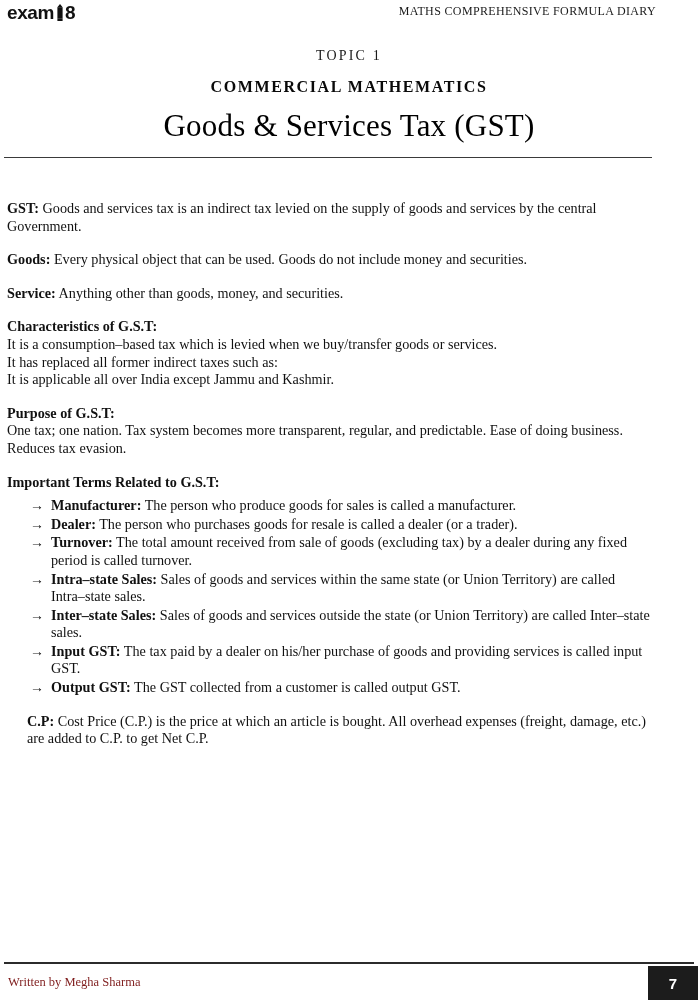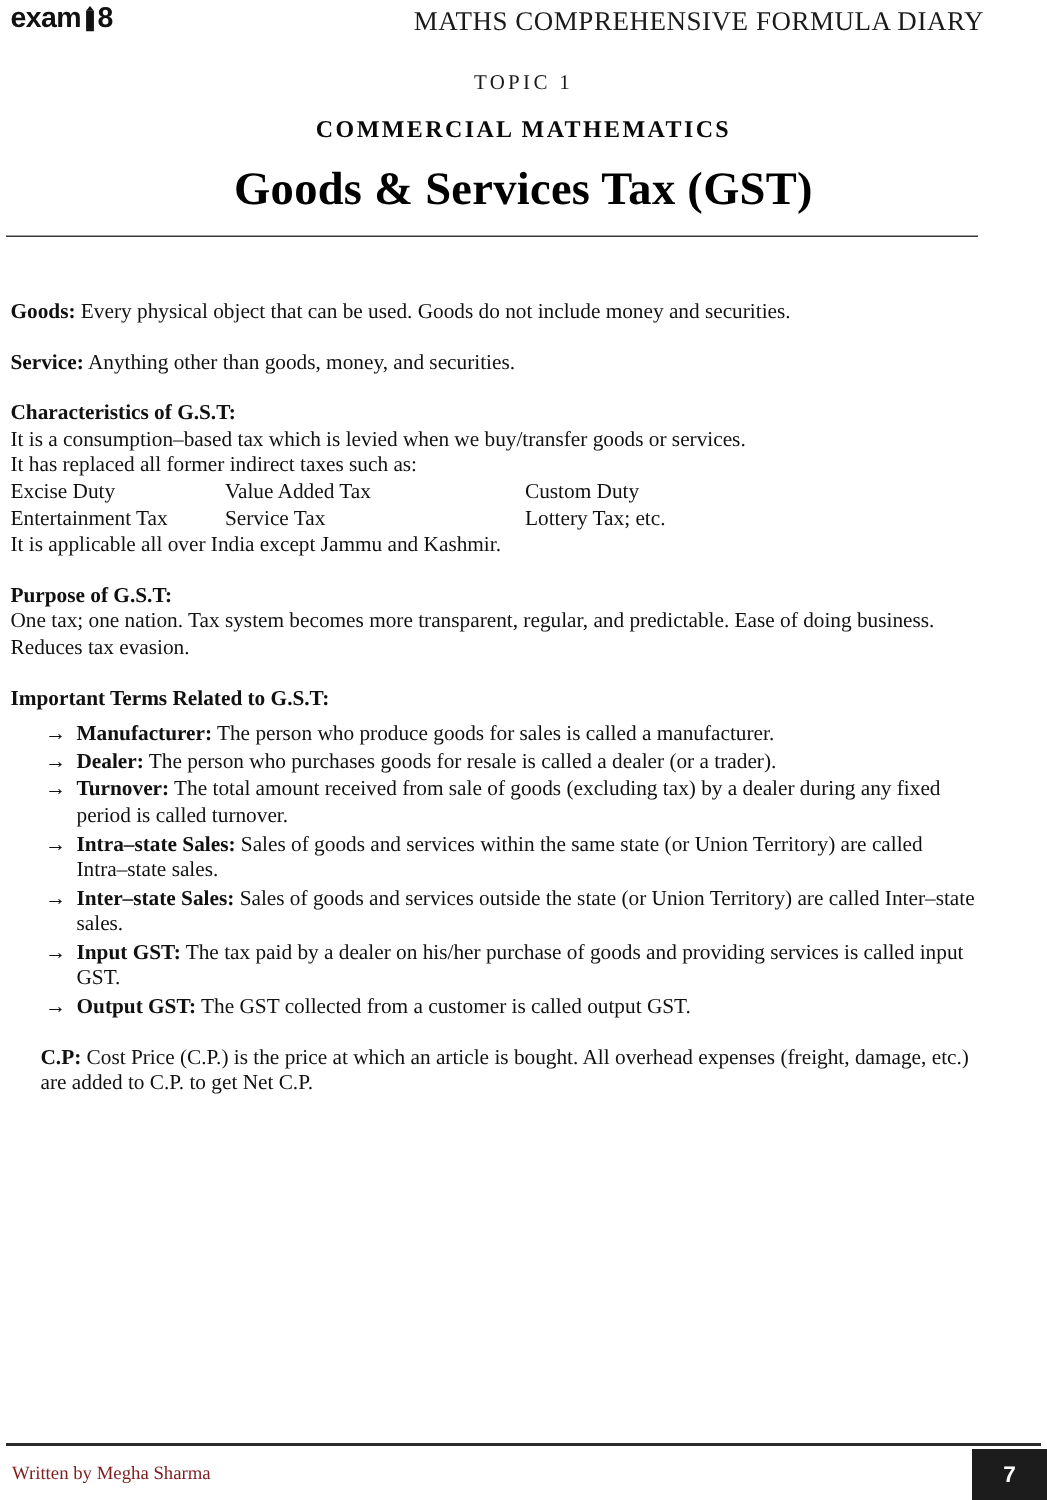--- a/index.html
+++ b/index.html
@@ -59,21 +59,21 @@
   .brand-logo .brand-num {
     display: inline-block;
     margin-left: 0px;
   }
 
   .header-title {
     position: absolute;
     right: 42px;
     top: 4px;
     font-family: "Liberation Serif", "DejaVu Serif", serif;
-    font-size: 18px;
+    font-size: 12px;
     letter-spacing: 0.35px;
     color: #1a1a1a;
     white-space: nowrap;
   }
 
   
   .title-block {
     position: absolute;
     left: 0;
     top: 48px;
@@ -88,21 +88,21 @@
   }
   .subject-title {
     font-size: 16px;
     font-weight: bold;
     letter-spacing: 1.6px;
     color: #0a0a0a;
     margin-bottom: 14px;
   }
   .main-title {
     font-size: 31px;
-    font-weight: bold;
+    font-weight: normal;
     letter-spacing: 0.2px;
     color: #000000;
     line-height: 1.05;
   }
   .title-rule {
     position: absolute;
     left: 4px;
     top: 157px;
     width: 648px;
     height: 0;
@@ -224,42 +224,37 @@
 
   <div class="title-block">
     <div class="topic-label">TOPIC 1</div>
     <div class="subject-title">COMMERCIAL MATHEMATICS</div>
     <div class="main-title">Goods &amp; Services Tax (GST)</div>
   </div>
   <div class="title-rule"></div>
 
   <div class="body-content">
 
+    <p class="para">
+      <span class="lead">GST:</span><span> Goods and services tax is an indirect tax levied on the supply of goods and services by the central Government.</span>
+    </p>
 
     <p class="para">
       <span class="lead">Goods:</span><span> Every physical object that can be used. Goods do not include money and securities.</span>
     </p>
 
     <p class="para">
       <span class="lead">Service:</span><span> Anything other than goods, money, and securities.</span>
     </p>
 
 
     <div class="section">
       <div class="section-heading">Characteristics of G.S.T:</div>
       <div class="section-line">It is a consumption–based tax which is levied when we buy/transfer goods or services.</div>
       <div class="section-line">It has replaced all former indirect taxes such as:</div>
-      <div class="tax-grid">
-        <div class="tax-cell">Excise Duty</div>
-        <div class="tax-cell">Value Added Tax</div>
-        <div class="tax-cell">Custom Duty</div>
-        <div class="tax-cell">Entertainment Tax</div>
-        <div class="tax-cell">Service Tax</div>
-        <div class="tax-cell">Lottery Tax; etc.</div>
-      </div>
       <div class="section-line">It is applicable all over India except Jammu and Kashmir.</div>
     </div>
 
     <div class="section">
       <div class="section-heading">Purpose of G.S.T:</div>
       <div class="section-line">One tax; one nation. Tax system becomes more transparent, regular, and predictable. Ease of doing business. Reduces tax evasion.</div>
     </div>
 
     <div class="section">
       <div class="section-heading" style="margin-bottom:6px;">Important Terms Related to G.S.T:</div>

